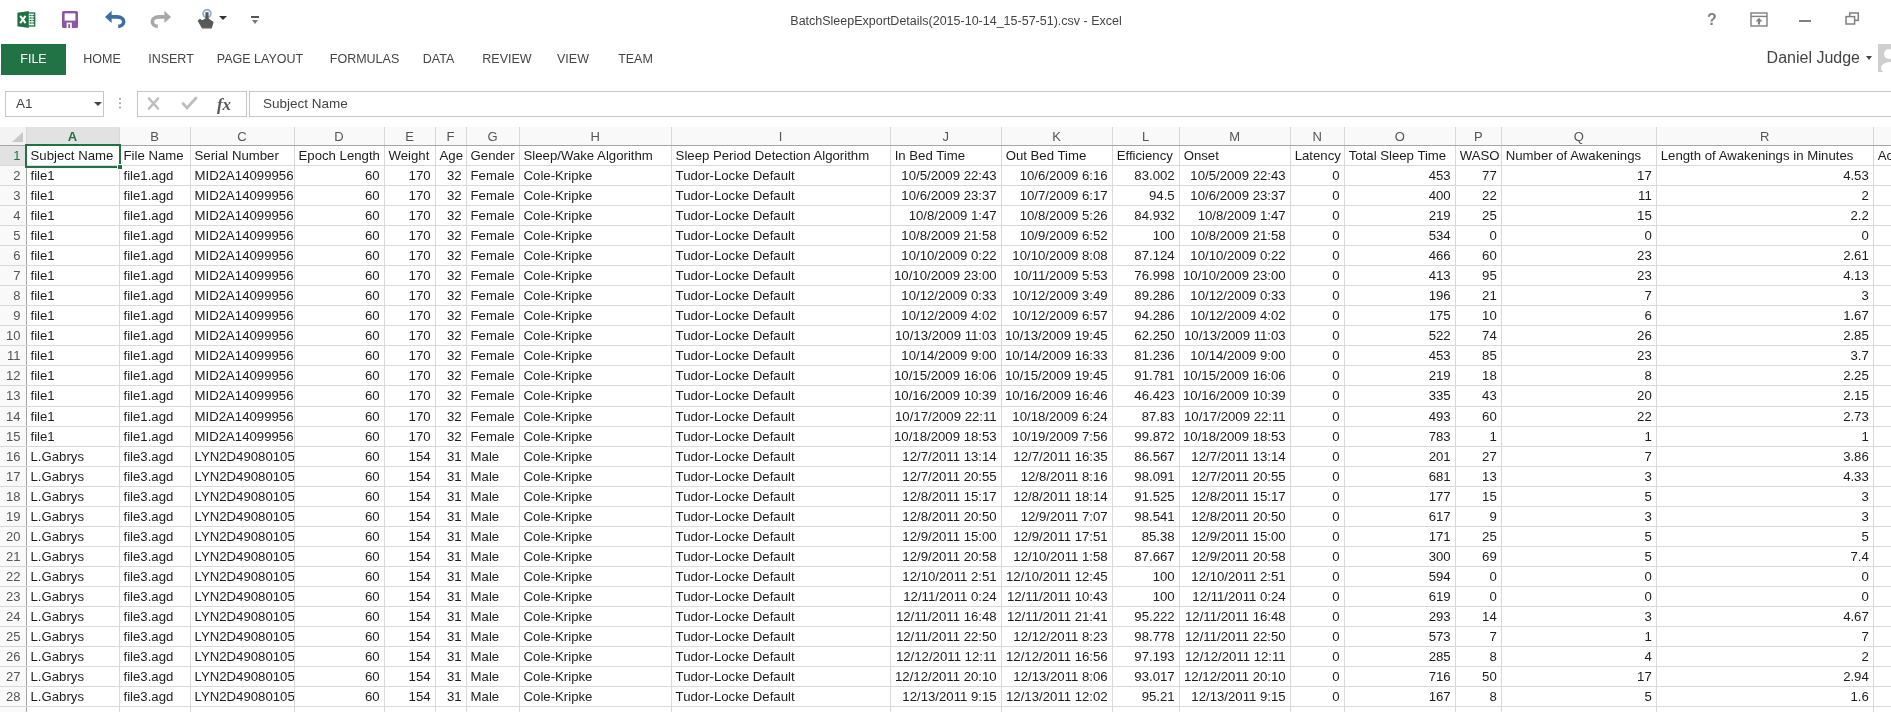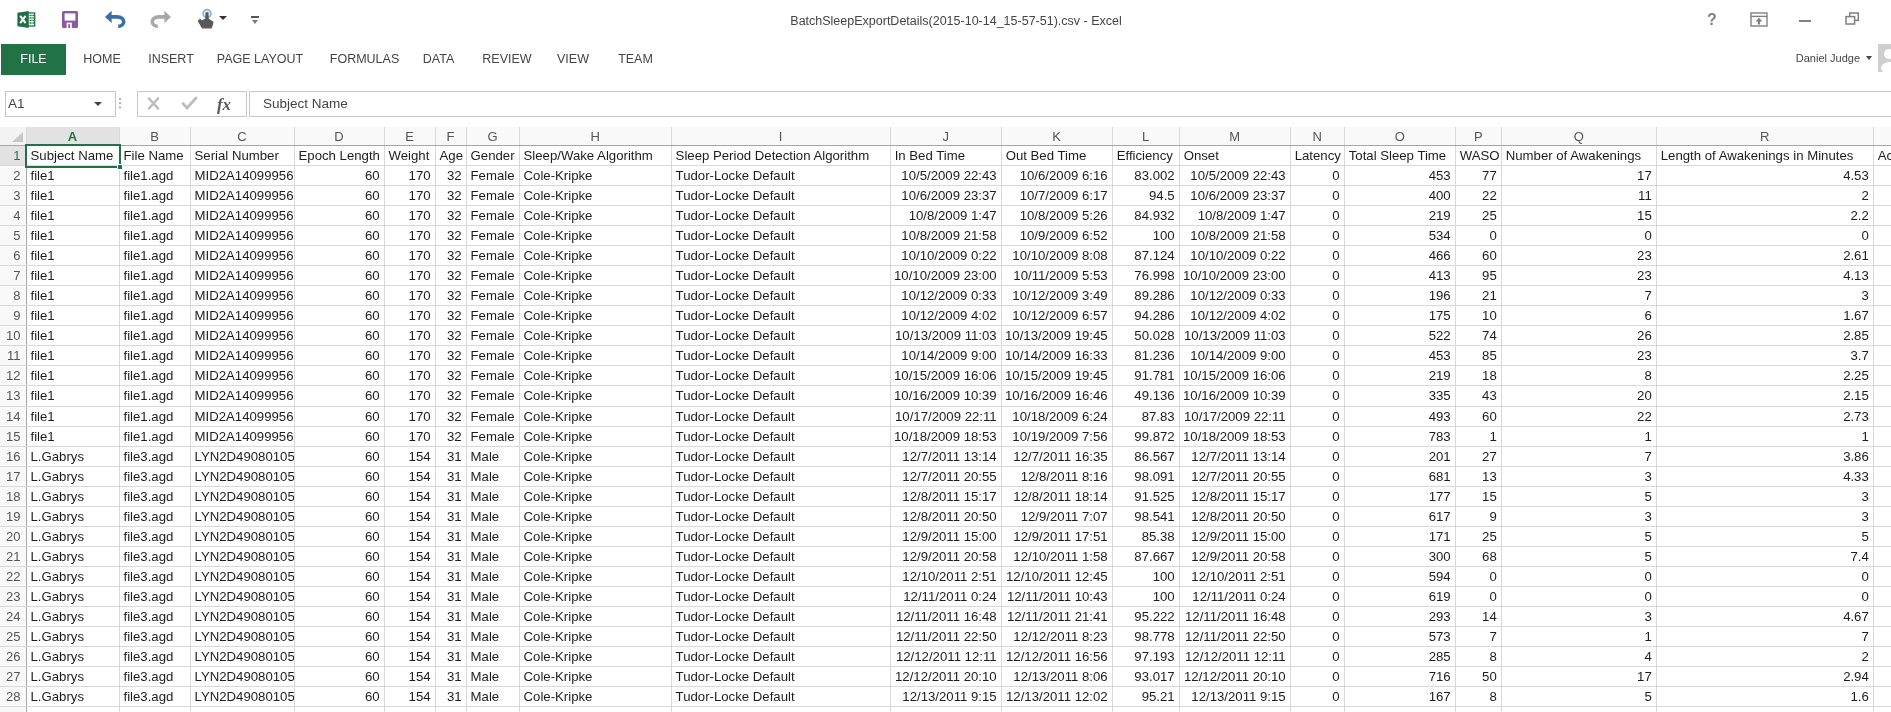--- a/index.html
+++ b/index.html
@@ -77,28 +77,28 @@
 <div class="ab" style="left:1px;top:44px;width:64.5px;height:31px;background:#217346;"></div>
 <div class="ab tabtxt" style="left:33.5px;color:#fff;">FILE</div>
 <div class="ab tabtxt" style="left:102px;">HOME</div>
 <div class="ab tabtxt" style="left:171px;">INSERT</div>
 <div class="ab tabtxt" style="left:260px;">PAGE LAYOUT</div>
 <div class="ab tabtxt" style="left:364.5px;">FORMULAS</div>
 <div class="ab tabtxt" style="left:438.5px;">DATA</div>
 <div class="ab tabtxt" style="left:507px;">REVIEW</div>
 <div class="ab tabtxt" style="left:573px;">VIEW</div>
 <div class="ab tabtxt" style="left:635.5px;">TEAM</div>
-<div class="ab" style="left:1860px;top:44px;height:28px;line-height:28px;transform:translateX(-100%);font-size:11px;color:#444;white-space:nowrap;">Daniel Judge</div>
+<div class="ab" style="left:1860px;top:44px;height:28px;line-height:28px;transform:translateX(-100%);font-size:16px;color:#444;white-space:nowrap;">Daniel Judge</div>
 <div class="ab" style="left:1866px;top:56px;width:0;height:0;border-left:3.5px solid transparent;border-right:3.5px solid transparent;border-top:4px solid #444;"></div>
 <svg class="ab" style="left:1878px;top:44px" width="13" height="28" viewBox="0 0 13 28">
 <rect x="0" y="0" width="13" height="28" fill="#cfcfcf"></rect>
 <circle cx="11" cy="10" r="5" fill="#fff"></circle>
 <ellipse cx="12" cy="24" rx="9" ry="6" fill="#fff"></ellipse>
 </svg>
-<div class="ab" style="left:5px;top:91px;width:111px;height:25.5px;border:1px solid #c6c6c6;box-sizing:border-box;font-size:13.5px;color:#444;line-height:23.5px;padding-left:2px;">A1</div>
+<div class="ab" style="left:5px;top:91px;width:99px;height:25.5px;border:1px solid #c6c6c6;box-sizing:border-box;font-size:13.5px;color:#444;line-height:23.5px;padding-left:10px;">A1</div>
 <div class="ab" style="left:93.5px;top:101.5px;width:0;height:0;border-left:4px solid transparent;border-right:4px solid transparent;border-top:4.5px solid #444;"></div>
 <div class="ab" style="left:119px;top:97.5px;width:2.4px;height:2.4px;background:#9a9a9a;border-radius:50%;box-shadow:0 4.2px 0 #9a9a9a,0 8.4px 0 #9a9a9a;"></div>
 <div class="ab" style="left:137px;top:91px;width:110px;height:25.5px;border:1px solid #c6c6c6;box-sizing:border-box;">
 <svg width="108" height="23.5" viewBox="0 0 108 23.5">
 <path d="M11 6.5 L20 16.5 M20 6.5 L11 16.5" stroke="#bdbdbd" stroke-width="2.6" stroke-linecap="round"></path>
 <path d="M45 11.5 L49 16 L58 6" stroke="#bdbdbd" stroke-width="2.8" fill="none" stroke-linecap="round"></path>
 <text x="86" y="18" text-anchor="middle" font-family="Liberation Serif,serif" font-style="italic" font-weight="bold" font-size="17" fill="#595959">fx</text>
 </svg></div>
 <div class="ab" style="left:249px;top:91px;width:1642px;height:25.5px;border:1px solid #c6c6c6;border-right:none;box-sizing:border-box;font-size:13.5px;color:#444;line-height:23.5px;padding-left:13px;">Subject Name</div>
 <table class="ab" style="left:0;top:127px;width:1892px;">
@@ -353,21 +353,21 @@
 <td class="l">file1.agd</td>
 <td class="l">MID2A14099956</td>
 <td class="r">60</td>
 <td class="r">170</td>
 <td class="r">32</td>
 <td class="l">Female</td>
 <td class="l">Cole-Kripke</td>
 <td class="l">Tudor-Locke Default</td>
 <td class="r">10/13/2009 11:03</td>
 <td class="r">10/13/2009 19:45</td>
-<td class="r">50.028</td>
+<td class="r">62.250</td>
 <td class="r">10/13/2009 11:03</td>
 <td class="r">0</td>
 <td class="r">522</td>
 <td class="r">74</td>
 <td class="r">26</td>
 <td class="r">2.85</td>
 <td></td>
 </tr>
 <tr style="height:20.02px;">
           <td class="rowh">11</td>
@@ -419,21 +419,21 @@
 <td class="l">file1.agd</td>
 <td class="l">MID2A14099956</td>
 <td class="r">60</td>
 <td class="r">170</td>
 <td class="r">32</td>
 <td class="l">Female</td>
 <td class="l">Cole-Kripke</td>
 <td class="l">Tudor-Locke Default</td>
 <td class="r">10/16/2009 10:39</td>
 <td class="r">10/16/2009 16:46</td>
-<td class="r">49.136</td>
+<td class="r">46.423</td>
 <td class="r">10/16/2009 10:39</td>
 <td class="r">0</td>
 <td class="r">335</td>
 <td class="r">43</td>
 <td class="r">20</td>
 <td class="r">2.15</td>
 <td></td>
 </tr>
 <tr style="height:20.02px;">
           <td class="rowh">14</td>
@@ -599,21 +599,21 @@
 <td class="r">31</td>
 <td class="l">Male</td>
 <td class="l">Cole-Kripke</td>
 <td class="l">Tudor-Locke Default</td>
 <td class="r">12/9/2011 20:58</td>
 <td class="r">12/10/2011 1:58</td>
 <td class="r">87.667</td>
 <td class="r">12/9/2011 20:58</td>
 <td class="r">0</td>
 <td class="r">300</td>
-<td class="r">68</td>
+<td class="r">69</td>
 <td class="r">5</td>
 <td class="r">7.4</td>
 <td></td>
 </tr>
 <tr style="height:20.02px;">
           <td class="rowh">22</td>
 <td class="l">L.Gabrys</td>
 <td class="l">file3.agd</td>
 <td class="l">LYN2D49080105</td>
 <td class="r">60</td>

